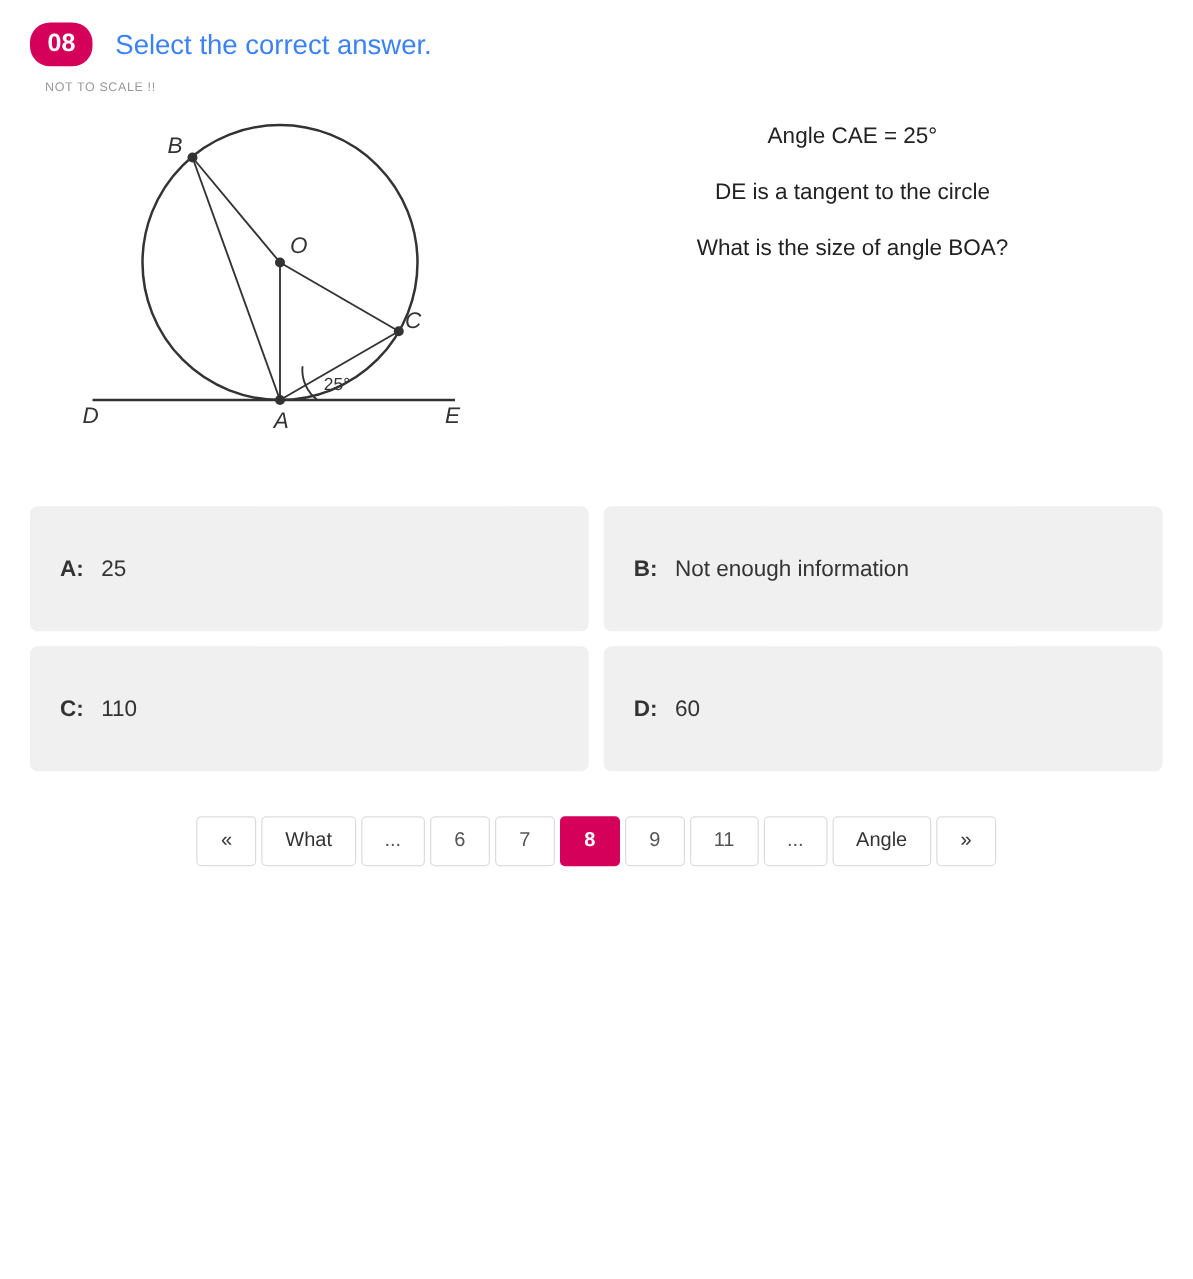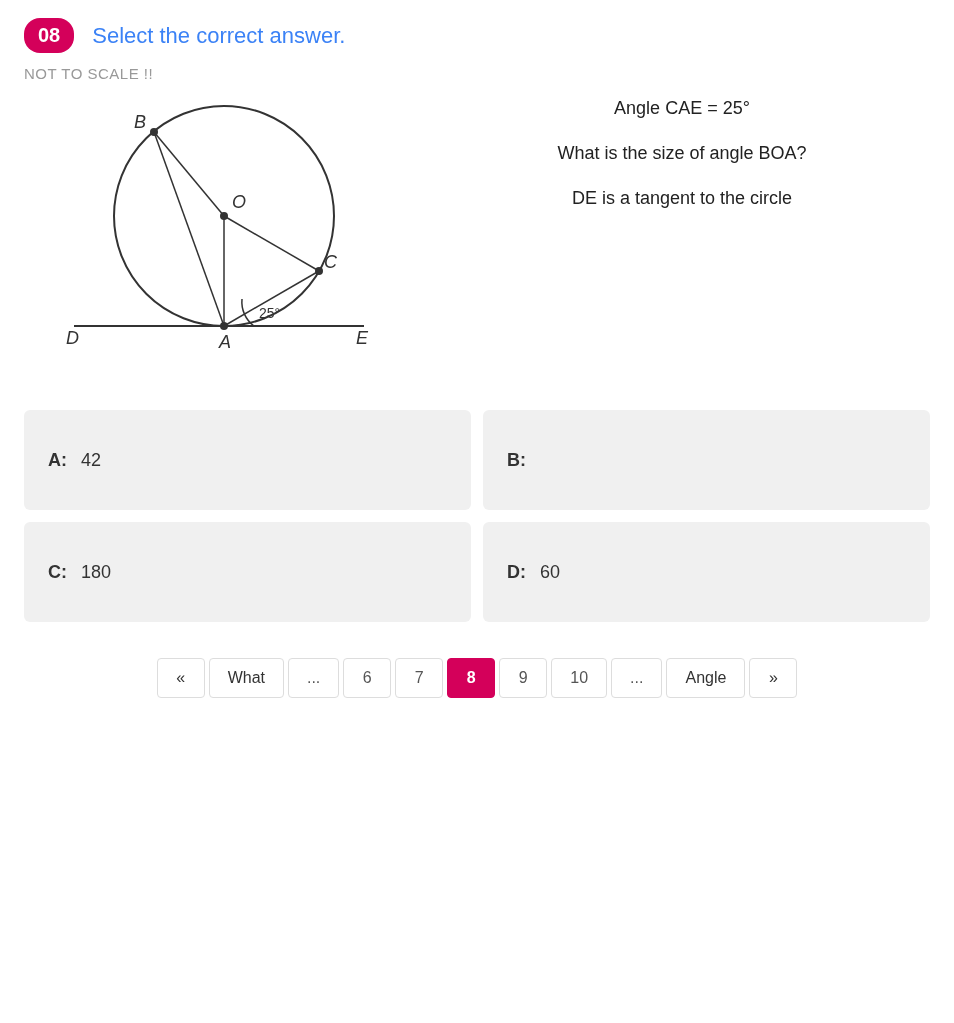--- a/index.html
+++ b/index.html
@@ -40,25 +40,26 @@
       align-items: flex-start;
     }
 
     .diagram-area {
       flex: 0 0 auto;
       width: 380px;
       position: relative;
     }
 
     .not-to-scale {
-      font-size: 15px;
+      font-size: 10px;
       color: #999;
       margin-bottom: 4px;
       text-transform: uppercase;
       letter-spacing: 0.5px;
+      margin-left: 12px;
     }
 
     .diagram-svg {
       width: 360px;
       height: 300px;
     }
 
     .info-area {
       flex: 1;
       padding-top: 30px;
@@ -166,48 +167,49 @@
       <line x1="200" y1="130" x2="130" y2="46" stroke="#333" stroke-width="1.5"></line>
       <line x1="200" y1="130" x2="295" y2="185" stroke="#333" stroke-width="1.5"></line>
 
       <path d="M 230 240 A 30 30 0 0 1 218 213" fill="none" stroke="#333" stroke-width="1.5"></path>
       <text x="235" y="232" font-size="14" fill="#333">25°</text>
     </svg>
   </div>
 
   <div class="info-area">
     <p class="info-line">Angle CAE = 25°</p>
+    <p class="info-line">DE is a tangent to the circle</p>
     <p class="info-line">What is the size of angle BOA?</p>
-    <p class="info-line">DE is a tangent to the circle</p>
   </div>
 </div>
 
 <div class="answers-grid">
   <div class="answer-option">
     <span class="answer-label">A:</span>
-    <span>42</span>
+    <span>25</span>
   </div>
   <div class="answer-option">
     <span class="answer-label">B:</span>
+    <span>Not enough information</span>
   </div>
   <div class="answer-option">
     <span class="answer-label">C:</span>
-    <span>180</span>
+    <span>110</span>
   </div>
   <div class="answer-option">
     <span class="answer-label">D:</span>
     <span>60</span>
   </div>
 </div>
 
 <div class="pagination">
   <button class="page-btn nav">«</button>
   <button class="page-btn nav">What</button>
   <button class="page-btn">...</button>
   <button class="page-btn">6</button>
   <button class="page-btn">7</button>
   <button class="page-btn active">8</button>
   <button class="page-btn">9</button>
-  <button class="page-btn">10</button>
+  <button class="page-btn">11</button>
   <button class="page-btn">...</button>
   <button class="page-btn nav">Angle</button>
   <button class="page-btn nav">»</button>
 </div>
 
 </body></html>

